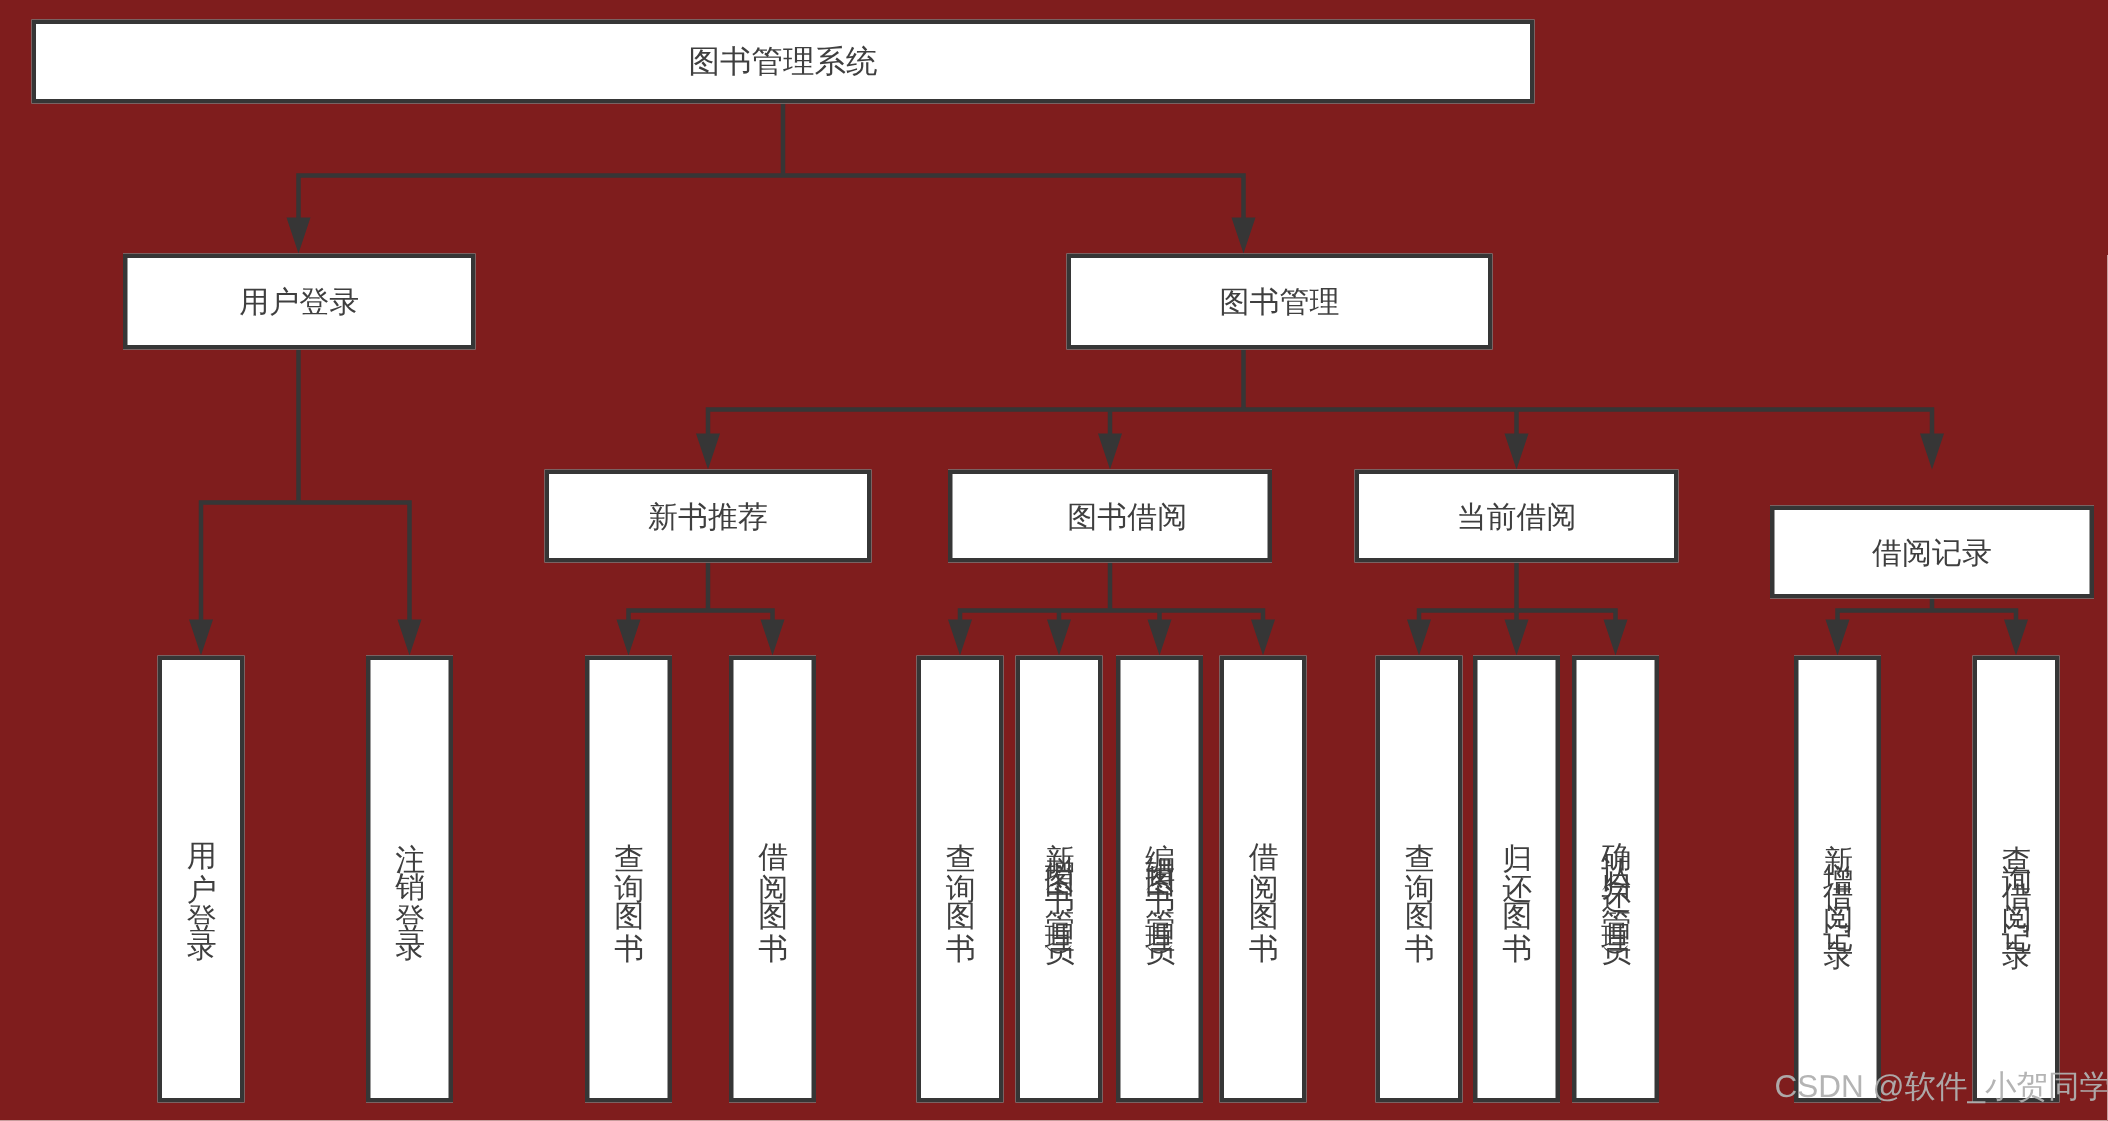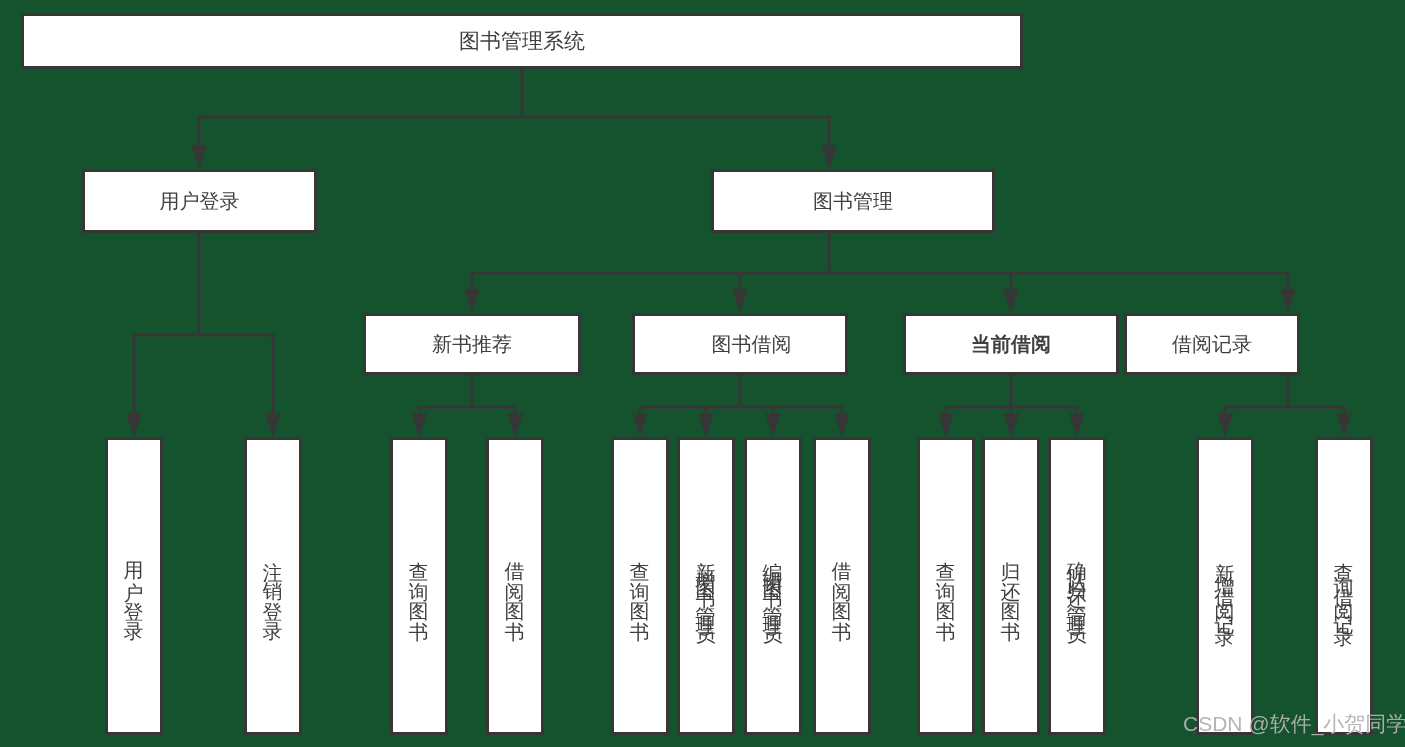--- a/index.html
+++ b/index.html
@@ -1,20 +1,20 @@
 <!DOCTYPE html>
 <html><head>
 <meta charset="utf-8">
 <style>
   html, body { margin: 0; padding: 0; background: #ffffff; }
   .canvas {
     position: relative;
     width: 1405px;
     height: 747px;
-    background: #14532d;
+    background: #7f1d1d;
     font-family: "Liberation Sans", "DejaVu Sans", sans-serif;
     color: #3f3f3f;
     overflow: hidden;
   }
   .connectors {
     position: absolute;
     left: 0; top: 0;
     width: 1405px; height: 747px;
   }
   .node {
@@ -100,24 +100,24 @@
   <div class="node lvl2" style="left:711px;width:284px;">
     <span>图书管理</span>
   </div>
 
   <div class="node lvl3" style="left:363px;width:218px;text-align:right;">
     <span>新书推荐</span>
   </div>
   <div class="node lvl3" style="left:632px;width:216px;padding-left:23px;">
     <span>图书借阅</span>
   </div>
-  <div class="node lvl3" style="left:903px;width:216px;font-weight:bold;">
+  <div class="node lvl3" style="left:903px;width:216px;">
     <span>当前借阅</span>
   </div>
-  <div class="node lvl3" style="left:1124px;width:176px;">
+  <div class="node lvl3" style="left:1180px;width:216px;margin-top:24px;">
     <span>借阅记录</span>
   </div>
 
   <div class="node leaf" style="left:105px;">
     <span class="vtext ls-lg">用户登录</span>
   </div>
   <div class="node leaf" style="left:244px;">
     <span class="vtext ls-lg">注销登录</span>
   </div>
 

